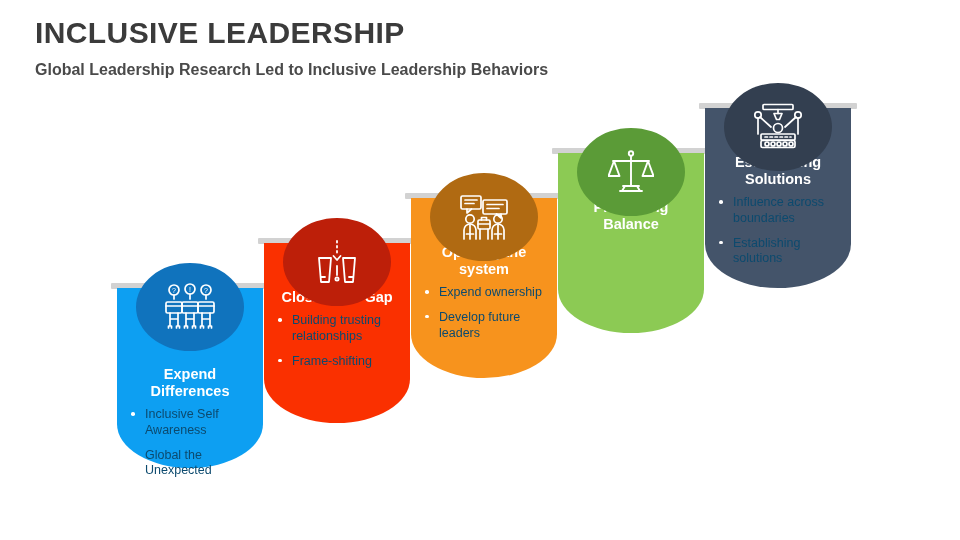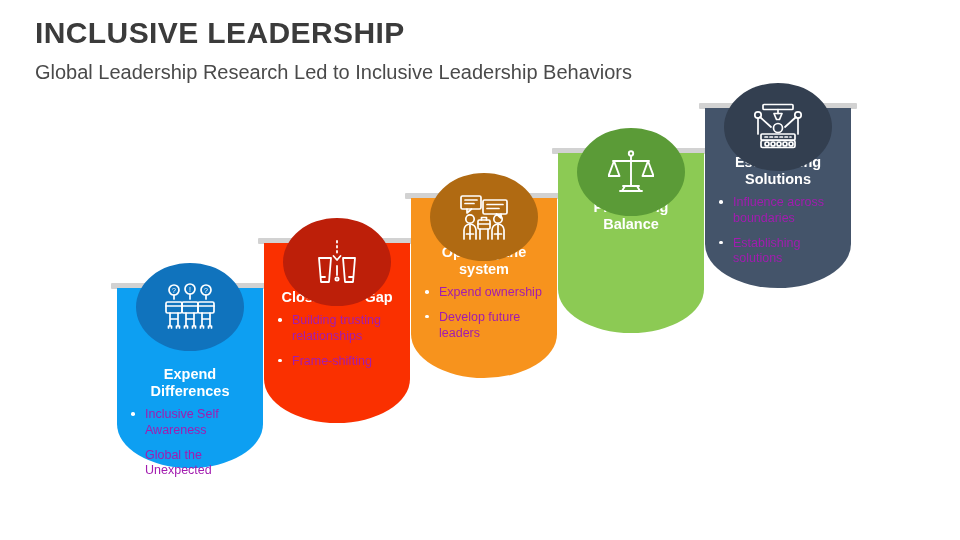--- a/index.html
+++ b/index.html
@@ -26,22 +26,22 @@
   #page-title {
     font-size: 30px;
     font-weight: bold;
     color: #3b3b3b;
     letter-spacing: 0.4px;
     line-height: 1.15;
     margin: 0;
     white-space: nowrap;
   }
   #page-subtitle {
-    font-size: 20px;
-    font-weight: normal;
+    font-size: 16px;
+    font-weight: bold;
     color: #4a4a4a;
     line-height: 1.2;
     margin: 9px 0 0 0;
     white-space: nowrap;
   }
 
   
   #stage {
     position: absolute;
     left: 0;
@@ -96,21 +96,21 @@
   }
 
   .bullet-list {
     list-style: none;
     margin: 0;
     padding: 0;
   }
   .bullet-item {
     position: relative;
     font-size: 12.5px;
-    color: #a21caf;
+    color: #0c4a6e;
     line-height: 1.26;
     margin: 0 0 9px 0;
     padding-left: 22px;
   }
   .bullet-item:last-child { margin-bottom: 0; }
   .bullet-dot {
     position: absolute;
     left: 8px;
     top: 5px;
     width: 3.5px;

